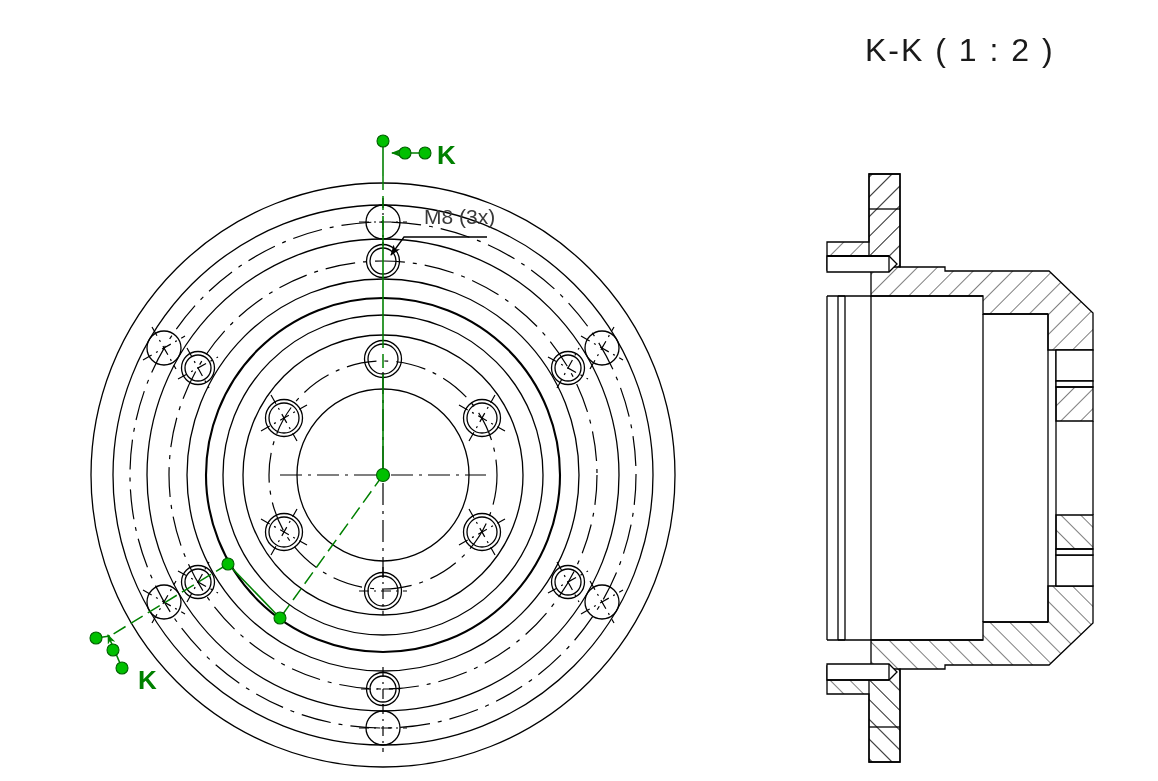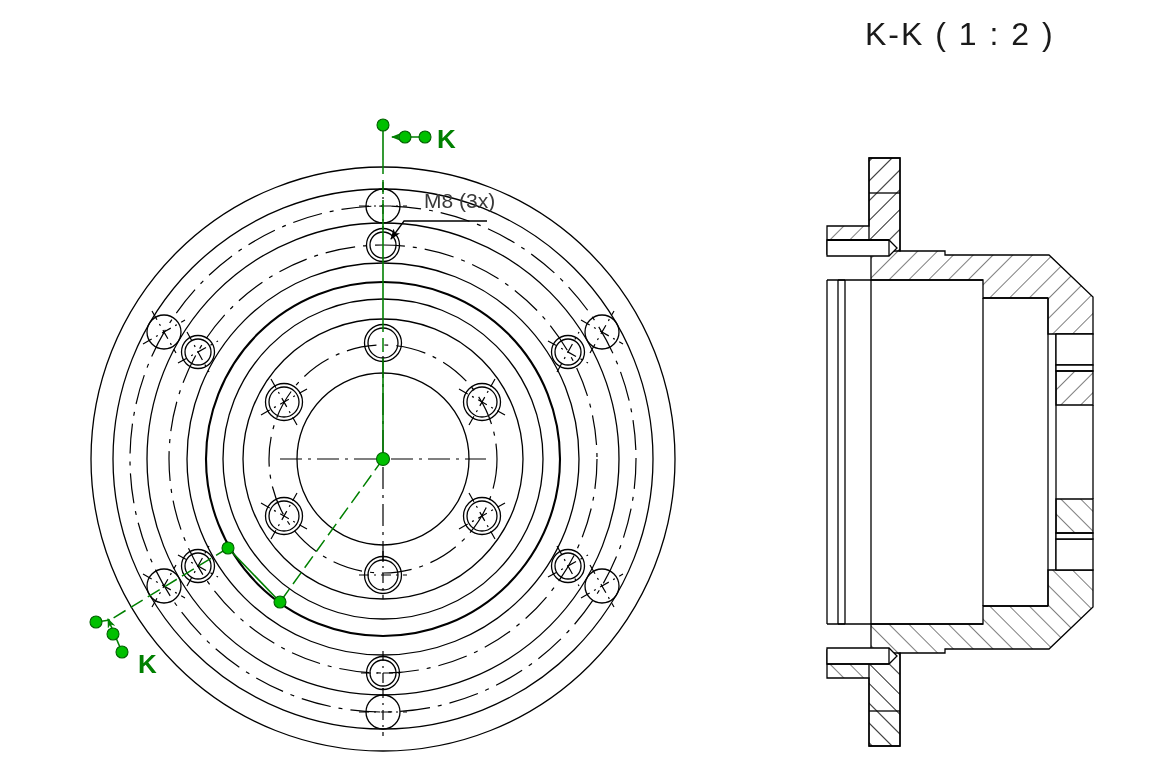--- a/index.html
+++ b/index.html
@@ -9,21 +9,21 @@
   }
   body {
     width: 1158px;
     height: 781px;
     font-family: "Liberation Sans", sans-serif;
     overflow: hidden;
     position: relative;
   }
   #cad-root {
     position: absolute;
-    left: 0; top: 0;
+    left: 0; top: 16px;
     width: 1158px;
     height: 636px;
   }
   svg.cad {
     display: block;
     width: 1158px;
     height: 781px;
     background: #ffffff;
   }
   .ln    { stroke: #000000; stroke-width: 1.3; fill: none; }

